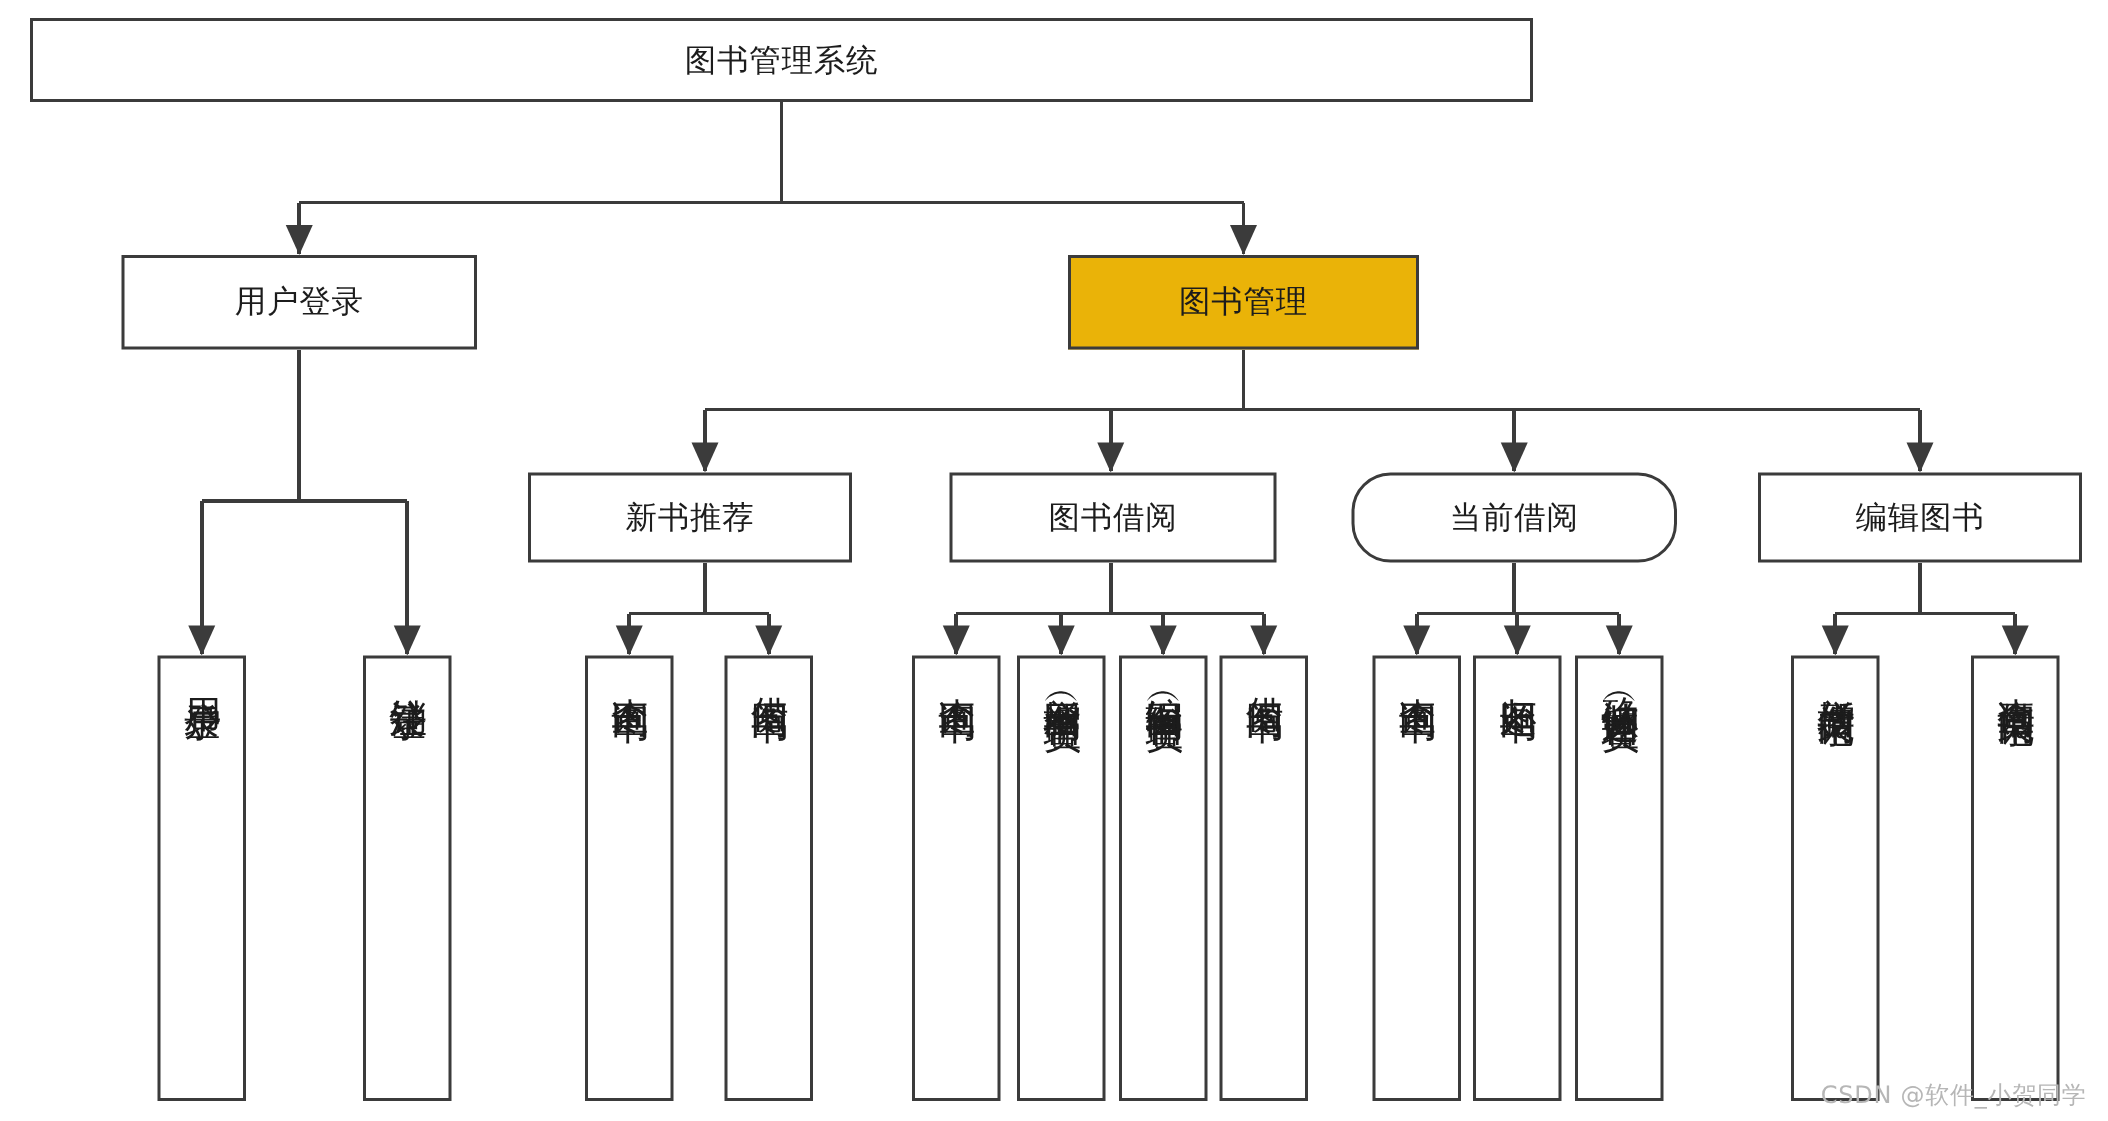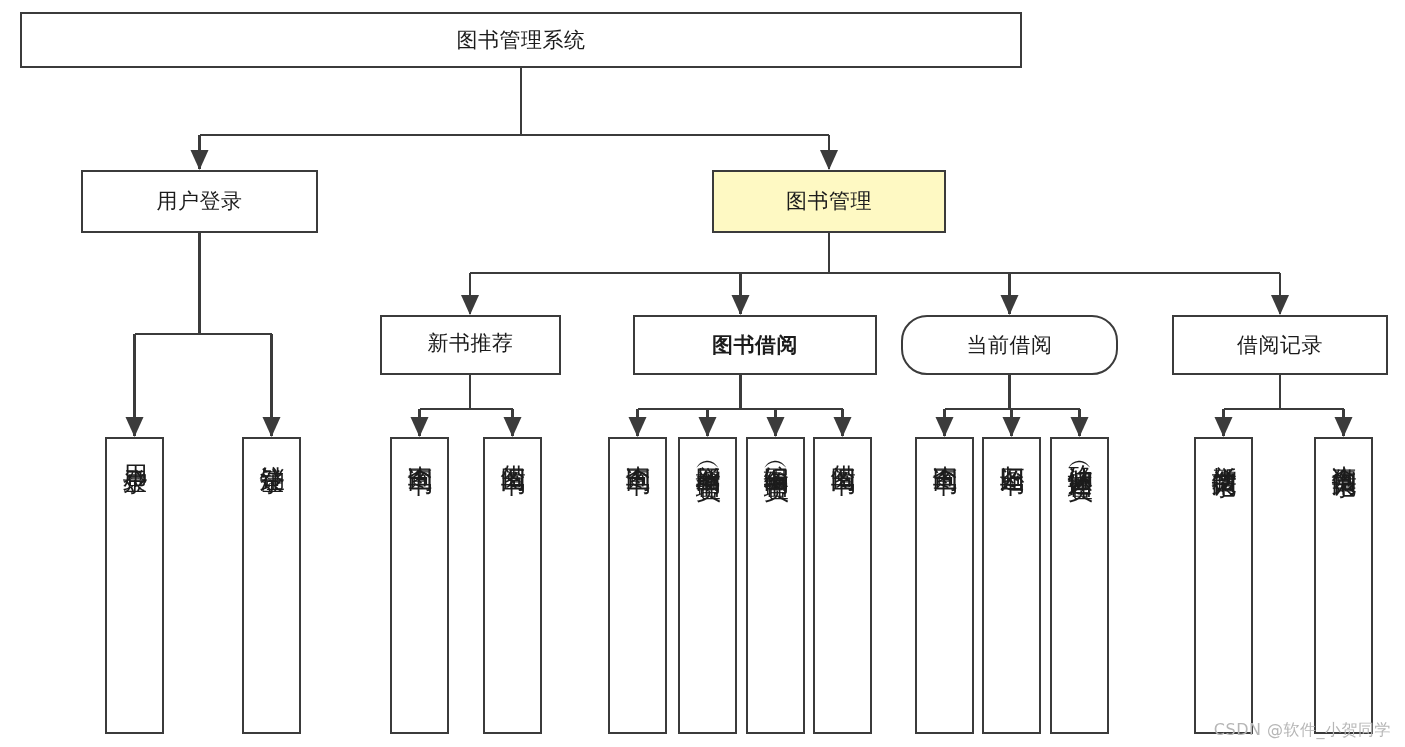--- a/index.html
+++ b/index.html
@@ -125,34 +125,34 @@
       <line x1="1343.5" y1="409" x2="1343.5" y2="436" stroke="#3b3b3b" stroke-width="2.4" shape-rendering="crispEdges"></line>
       <path d="M1334.5,417 L1352.5,417 L1343.5,437 Z" fill="#3b3b3b"></path>
     </svg>
   <div id="nodes">
       <div class="node horizontal" style="left: 20px; top: 12px; width: 1002px; height: 56px; border-color: rgb(59, 59, 59); background: rgb(255, 255, 255); color: rgb(28, 28, 28);">
         <span class="node-label">图书管理系统</span>
       </div>
       <div class="node horizontal" style="left: 81px; top: 170px; width: 237px; height: 63px; border-color: rgb(59, 59, 59); background: rgb(255, 255, 255); color: rgb(28, 28, 28);">
         <span class="node-label">用户登录</span>
       </div>
-      <div class="node horizontal" style="left: 712px; top: 170px; width: 234px; height: 63px; border-color: rgb(59, 59, 59); background: #fef9c3; color: rgb(28, 28, 28);">
+      <div class="node horizontal" style="left: 712px; top: 170px; width: 234px; height: 63px; border-color: rgb(59, 59, 59); background: #eab308; color: rgb(28, 28, 28);">
         <span class="node-label">图书管理</span>
       </div>
-      <div class="node horizontal" style="left: 380px; top: 315px; width: 181px; height: 60px; border-color: rgb(59, 59, 59); background: rgb(255, 255, 255); color: rgb(28, 28, 28); font-family: Liberation Mono, monospace;">
+      <div class="node horizontal" style="left: 352px; top: 315px; width: 216px; height: 60px; border-color: rgb(59, 59, 59); background: rgb(255, 255, 255); color: rgb(28, 28, 28);">
         <span class="node-label">新书推荐</span>
       </div>
-      <div class="node horizontal" style="left: 633px; top: 315px; width: 244px; height: 60px; border-color: rgb(59, 59, 59); background: rgb(255, 255, 255); color: rgb(28, 28, 28); font-weight: bold;">
+      <div class="node horizontal" style="left: 633px; top: 315px; width: 218px; height: 60px; border-color: rgb(59, 59, 59); background: rgb(255, 255, 255); color: rgb(28, 28, 28);">
         <span class="node-label">图书借阅</span>
       </div>
       <div class="node horizontal" style="left: 901px; top: 315px; width: 217px; height: 60px; border-color: rgb(59, 59, 59); background: rgb(255, 255, 255); color: rgb(28, 28, 28); border-radius: 26px;">
         <span class="node-label">当前借阅</span>
       </div>
       <div class="node horizontal" style="left: 1172px; top: 315px; width: 216px; height: 60px; border-color: rgb(59, 59, 59); background: rgb(255, 255, 255); color: rgb(28, 28, 28);">
-        <span class="node-label">借阅记录</span>
+        <span class="node-label">编辑图书</span>
       </div>
       <div class="node vertical" style="left: 105px; top: 437px; width: 59px; height: 297px; border-color: rgb(59, 59, 59); background: rgb(255, 255, 255); color: rgb(28, 28, 28);">
         <span class="node-label">用户登录</span>
       </div>
       <div class="node vertical" style="left: 242px; top: 437px; width: 59px; height: 297px; border-color: rgb(59, 59, 59); background: rgb(255, 255, 255); color: rgb(28, 28, 28);">
         <span class="node-label">注销登录</span>
       </div>
       <div class="node vertical" style="left: 390px; top: 437px; width: 59px; height: 297px; border-color: rgb(59, 59, 59); background: rgb(255, 255, 255); color: rgb(28, 28, 28);">
         <span class="node-label">查询图书</span>
       </div>

